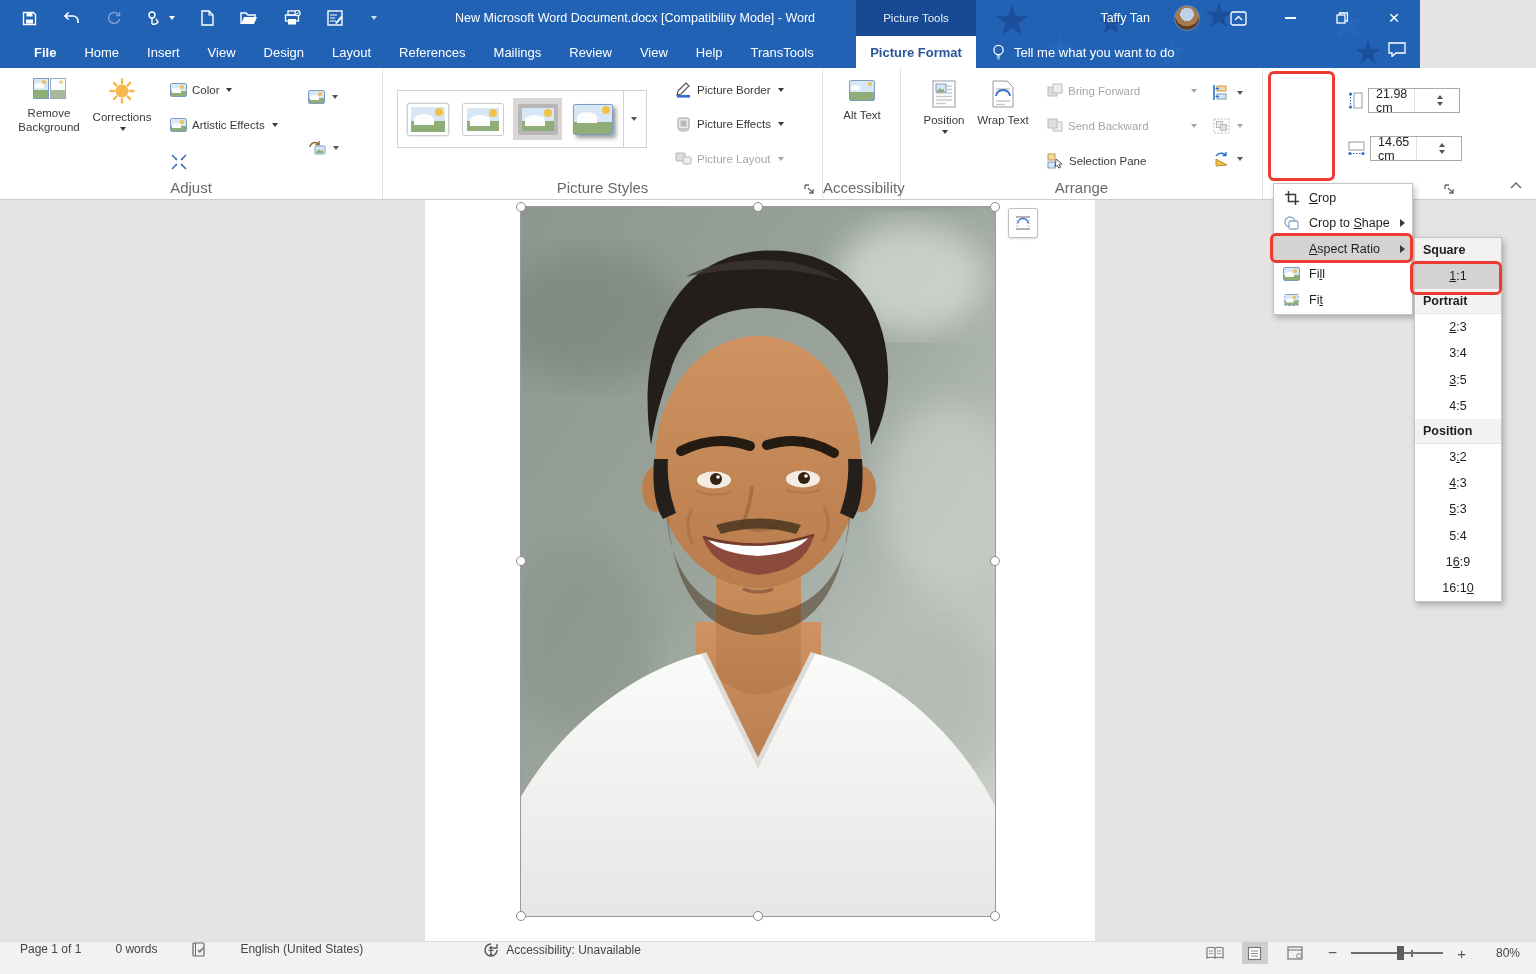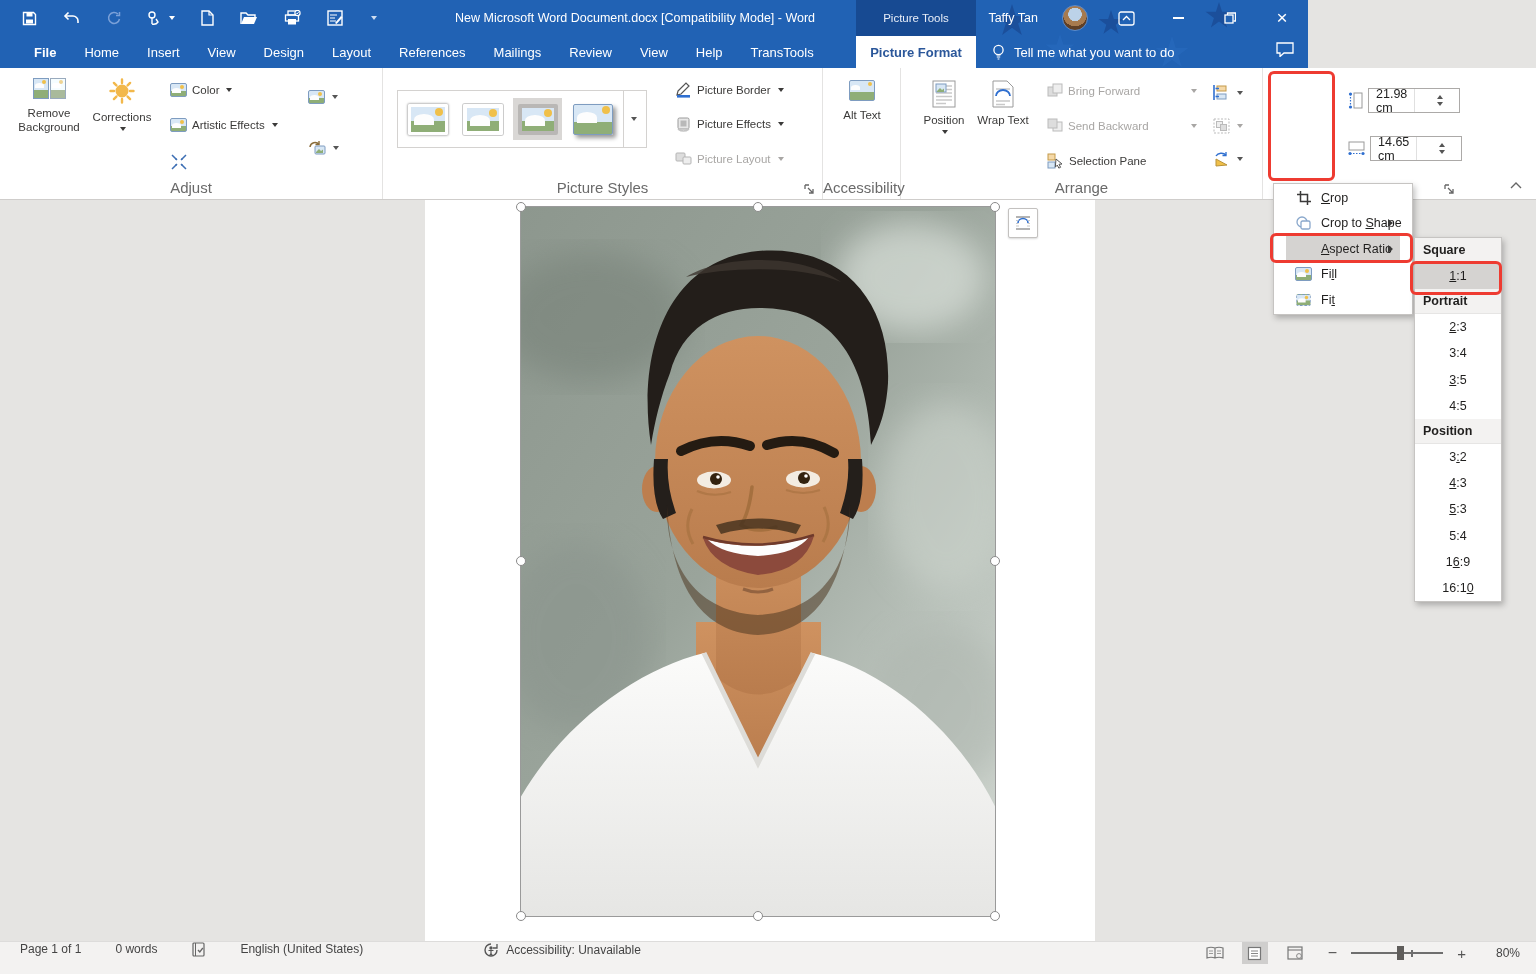--- a/index.html
+++ b/index.html
@@ -2,21 +2,21 @@
 <html><head>
 <meta charset="utf-8">
 <style>
   *{box-sizing:border-box;margin:0;padding:0;font-family:"Liberation Sans",sans-serif}
   html,body{width:1536px;height:974px}
   .stage{position:relative;width:1536px;height:974px;background:#e5e4e2;overflow:hidden}
   .abs{position:absolute}
   .row{display:flex;align-items:center}
 
   
-  .topbar{position:absolute;left:0;top:0;width:1308px;height:68px;background:#2162b4;overflow:hidden}
+  .topbar{position:absolute;left:0;top:0;width:1420px;height:68px;background:#2162b4;overflow:hidden}
   .star{position:absolute;background:#1b4f9b;clip-path:polygon(50% 0%,61% 35%,98% 35%,68% 57%,79% 91%,50% 70%,21% 91%,32% 57%,2% 35%,39% 35%)}
   .star.o{background:#2a6cc0;opacity:.55}
   .titlebar{position:absolute;left:0;top:0;width:100%;height:36px;color:#fff}
   .qat{position:absolute;left:22px;top:5px;display:flex;gap:26px;align-items:center;height:26px}
   .qat svg{display:block}
   .tb-title{position:absolute;left:455px;top:11px;font-size:12.5px;color:#fff;white-space:nowrap}
   .tb-right{position:absolute;right:12px;top:0;height:36px;display:flex;align-items:center;gap:24px;color:#fff}
   .avatar{width:26px;height:26px;border-radius:50%;background:radial-gradient(circle at 50% 35%,#bcd2e8 0 34%,#a77a4e 35% 60%,#5f3f26 61%);border:1px solid #5d8bc9}
   .winbtn{display:inline-flex;align-items:center;justify-content:center;width:28px;height:26px}
   .ctx-group{position:absolute;left:856px;top:0;width:120px;height:36px;background:#174a92;color:#e8eef8;font-size:11.5px;display:flex;align-items:center;justify-content:center;z-index:3}
@@ -61,21 +61,21 @@
   .dlg{position:absolute;right:4px;bottom:4px;width:14px;height:14px}
 
   
   .canvas{position:absolute;left:0;top:200px;width:1536px;height:741px;background:#e5e4e2}
   .page{position:absolute;left:425px;top:0;width:670px;height:741px;background:#fff}
   .photo{position:absolute;left:521px;top:7px;width:474px;height:709px;outline:1px solid #9a9a9a}
   .handle{position:absolute;width:10px;height:10px;border-radius:50%;background:#fff;border:1.5px solid #8a8a8a;z-index:5}
   .layoutbtn{position:absolute;left:1008px;top:8px;width:30px;height:30px;background:#fff;border:1px solid #c3c1bf;border-radius:2px;display:flex;align-items:center;justify-content:center;box-shadow:0 1px 2px rgba(0,0,0,.15)}
 
   
-  .menu{position:absolute;left:1273px;top:183px;width:140px;background:#fff;border:1px solid #c6c4c2;box-shadow:2px 3px 6px rgba(0,0,0,.25);z-index:40;padding:1px 12px}
+  .menu{position:absolute;left:1273px;top:183px;width:140px;background:#fff;border:1px solid #c6c4c2;box-shadow:2px 3px 6px rgba(0,0,0,.25);z-index:40;padding:1px 0}
   .mi{height:25.5px;display:flex;align-items:center;font-size:12.5px;color:#201f1e;position:relative;padding-left:9px}
   .mi .ic{width:17px;display:flex;justify-content:center;margin-right:9px;flex:none}
   .mi .lbl{flex:1;white-space:nowrap}
   .mi .tri-r{position:absolute;right:7px}
   .mi.hl{background:#d5d3d1}
   .submenu{position:absolute;left:1414px;top:237px;width:88px;background:#fff;border:1px solid #c6c4c2;box-shadow:2px 3px 6px rgba(0,0,0,.25);z-index:40}
   .as-head{height:25px;display:flex;align-items:center;padding-left:8px;font-size:12.5px;font-weight:bold;color:#201f1e;background:#f3f2f1;border-bottom:1px solid #e6e5e4}
   .as-item{height:26.2px;display:flex;align-items:center;justify-content:center;font-size:12.5px;color:#201f1e}
   .as-item.hl{background:#d5d3d1}
 

